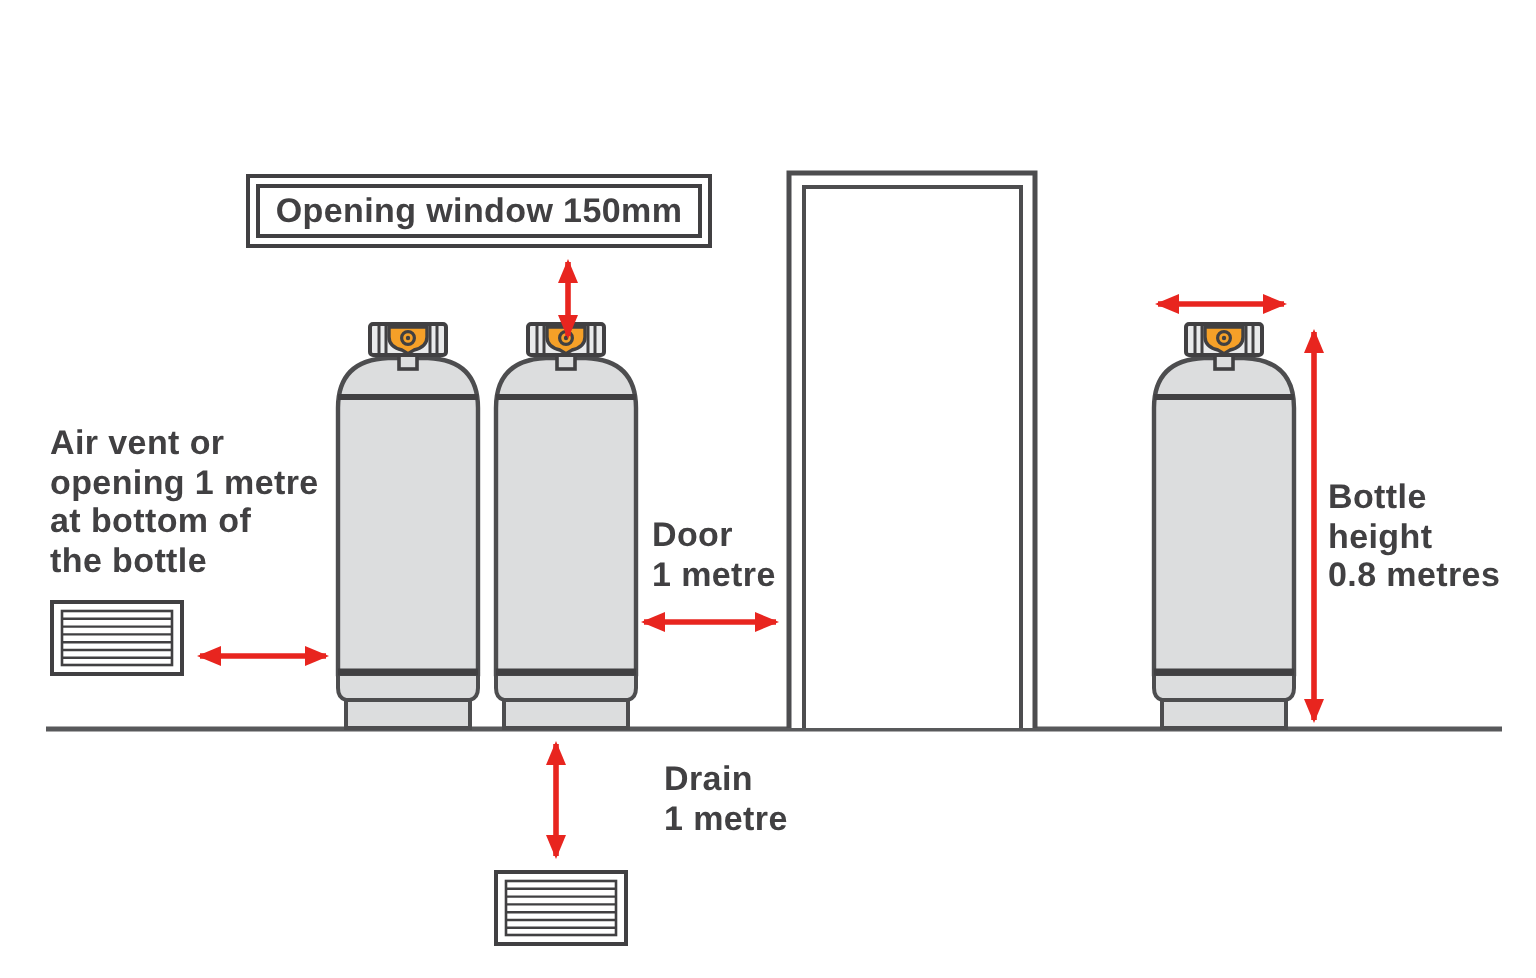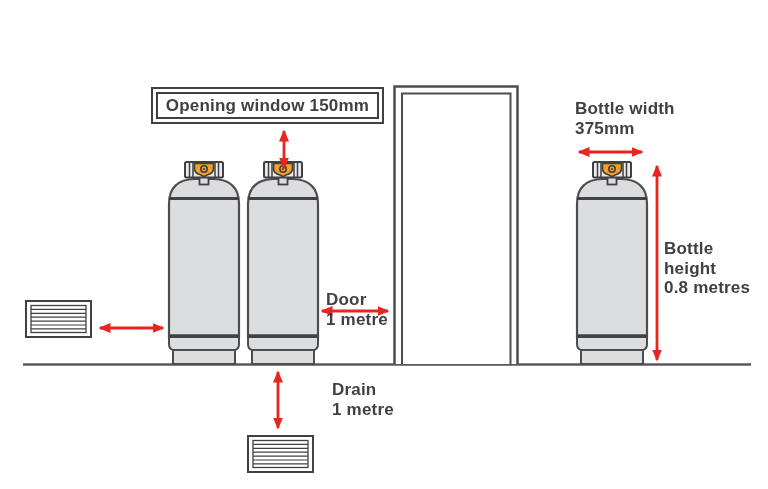--- a/index.html
+++ b/index.html
@@ -45,31 +45,30 @@
     letter-spacing:0.2px;
   }
   .window-box{
     position:absolute;
     left:123px;top:87px;
     width:233px;height:37px;
     box-sizing:border-box;
     border:2px solid var(--outline-dark);
     padding:3px;
     background:var(--background);
-    margin-left:28px;
   }
   .window-box-inner{
     box-sizing:border-box;
     width:100%;height:100%;
     border:2px solid var(--outline-dark);
     display:flex;align-items:center;justify-content:center;
   }
   .window-box-inner .label{position:static;white-space:nowrap;font-size:17px;}
   .lbl-airvent{left:25px;top:212px;width:160px;}
-  .lbl-door{left:326px;top:258px;margin-top:32px;}
+  .lbl-door{left:326px;top:258px;}
   .lbl-drain{left:288px;top:380px;margin-left:44px;}
   .lbl-width{left:575px;top:99px;}
   .lbl-height{left:664px;top:239px;}
 </style>
 </head>
 <body>
 
 <div class="canvas">
 
   <svg class="scene" width="768" height="489" viewBox="0 0 768 489">
@@ -128,22 +127,24 @@
     <line x1="579" y1="152" x2="642" y2="152" class="arrow-line" marker-start="url(#arrowhead)" marker-end="url(#arrowhead)"></line>
     <line x1="657" y1="166" x2="657" y2="360" class="arrow-line" marker-start="url(#arrowhead)" marker-end="url(#arrowhead)"></line>
   </svg>
 
   <div class="window-box">
     <div class="window-box-inner">
       <span class="label">Opening window 150mm</span>
     </div>
   </div>
 
+  <div class="label lbl-airvent">Air vent or
+opening 1 metre
+at bottom of
+the bottle</div>
   <div class="label lbl-door">Door
 1 metre</div>
   <div class="label lbl-drain">Drain
 1 metre</div>
-  <div class="label lbl-width">Bottle width
-375mm</div>
   <div class="label lbl-height">Bottle
 height
 0.8 metres</div>
 </div>
 
 </body></html>

